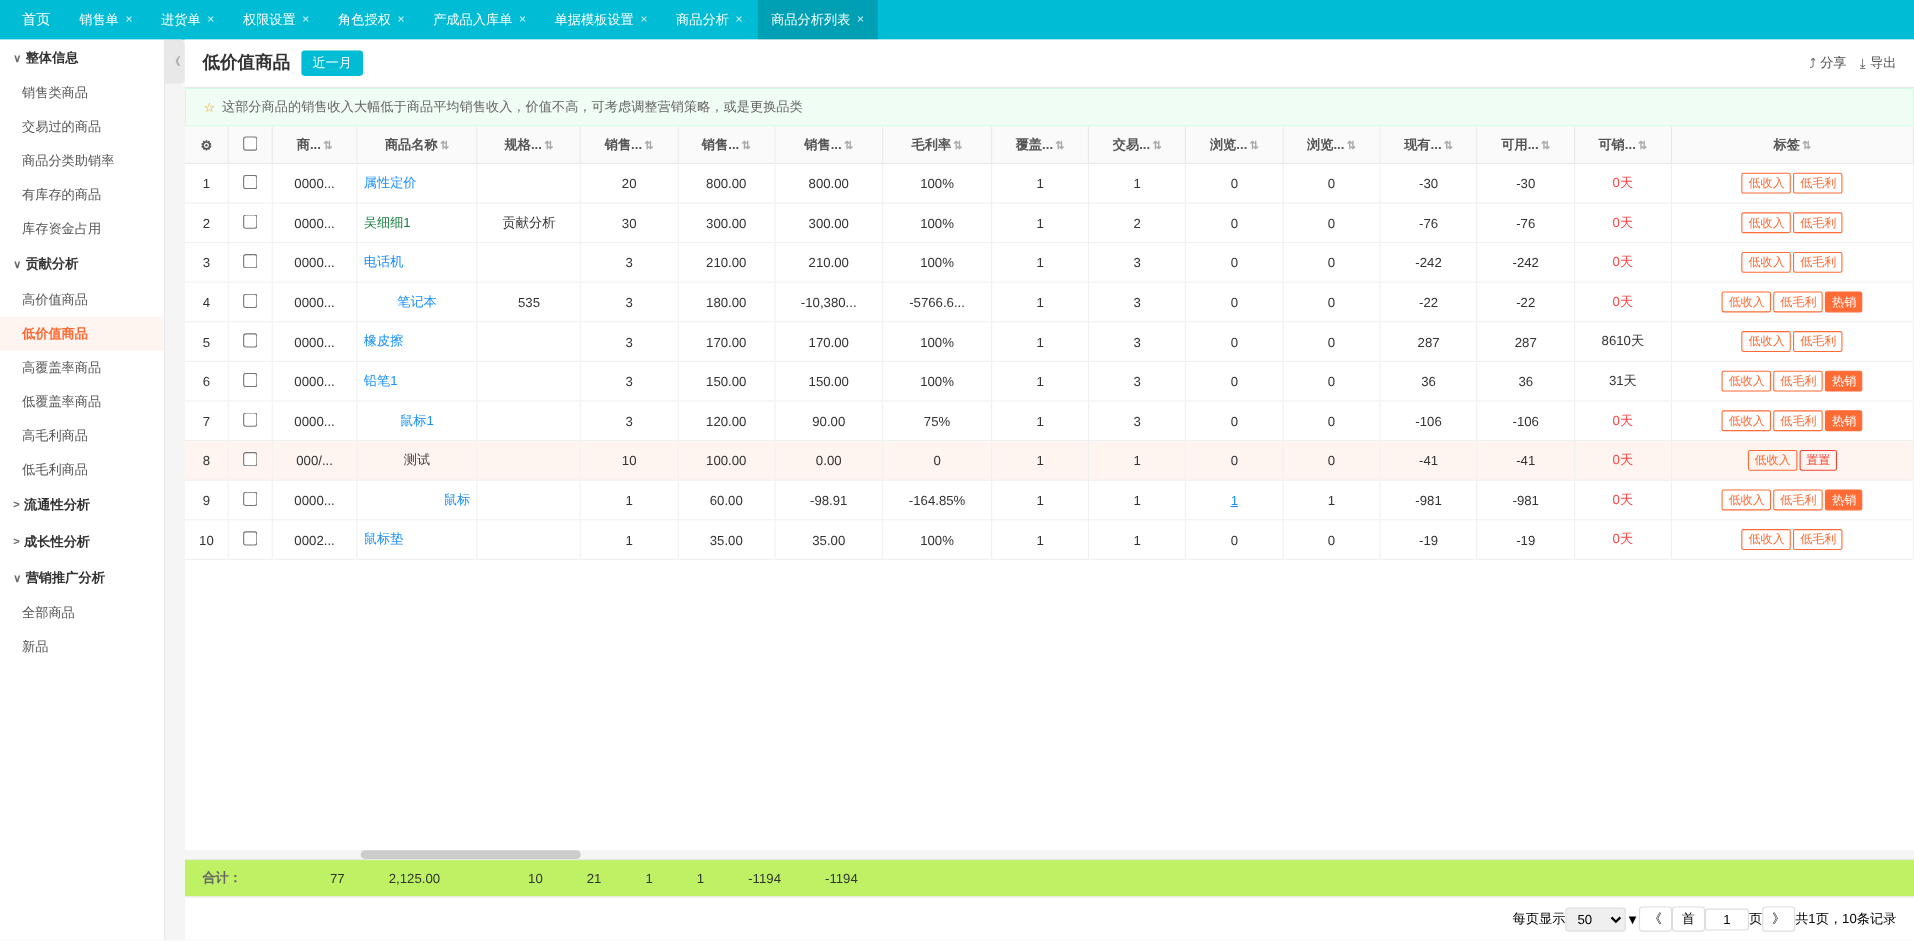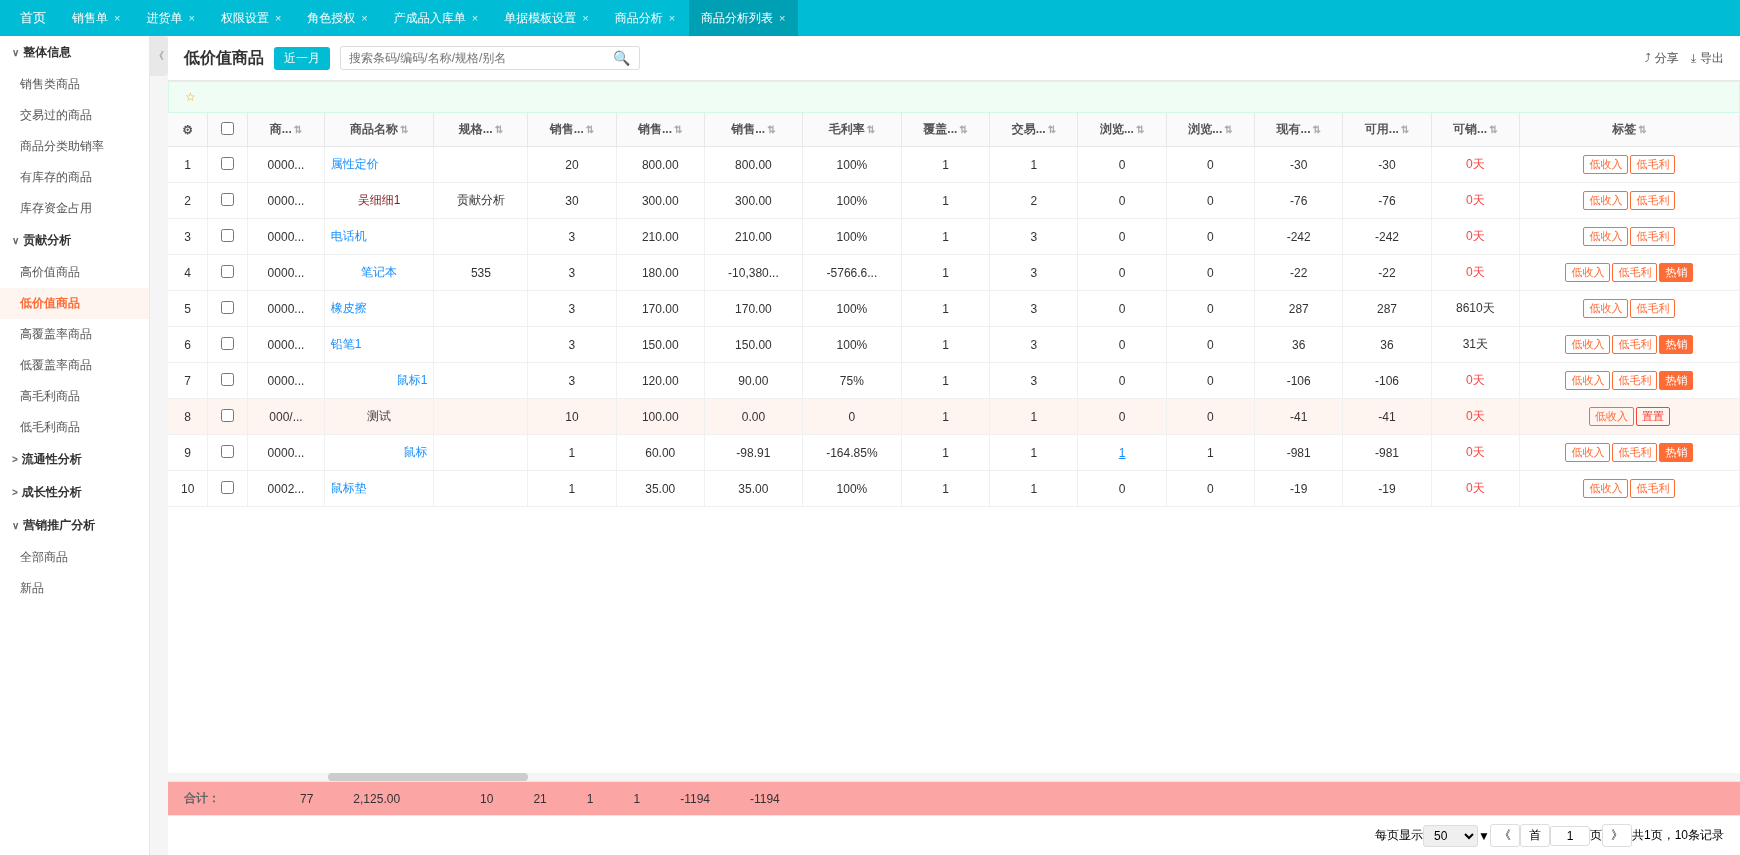--- a/index.html
+++ b/index.html
@@ -180,21 +180,21 @@
     }
     .tag-orange { color: #ff6b35; border: 1px solid #ff6b35; }
     .tag-red { color: #f44336; border: 1px solid #f44336; }
     .tag-hot { background: #ff6b35; color: #fff; border: 1px solid #ff6b35; }
     .underline { text-decoration: underline; }
     .days-0 { color: #ff4444; }
     .days-normal { color: #333; }
     
     
     .table-footer {
-      background: #fca5a5;
+      background: #bef264;
       border-top: 1px solid #e8e8e8;
       padding: 8px 16px;
       display: flex;
       align-items: center;
       gap: 20px;
     }
     .footer-label { color: #666; font-weight: bold; }
     .footer-values { display: flex; gap: 40px; flex: 1; padding-left: 60px; }
     .footer-val { color: #333; }
     
@@ -340,38 +340,35 @@
     <div class="sidebar-item">新品</div>
   </div>
 
   <div class="collapse-btn">《</div>
 
   <div class="content">
 
     <div class="content-header">
       <span class="page-title">低价值商品</span>
       <button class="time-filter-btn">近一月</button>
-      <div class="search-box">
-        <input type="text" placeholder="搜索条码/编码/名称/规格/别名" style="">
-        <span class="search-icon">🔍</span>
-      </div>
       <div class="header-actions">
         <div class="header-btn">
           <span>⤴</span>
           <span>分享</span>
         </div>
         <div class="header-btn">
           <span>⤓</span>
           <span>导出</span>
         </div>
       </div>
     </div>
 
     <div class="info-banner">
       <span class="info-icon">☆</span>
+      <span>这部分商品的销售收入大幅低于商品平均销售收入，价值不高，可考虑调整营销策略，或是更换品类</span>
     </div>
 
     <div class="table-wrapper">
       <table>
         <thead>
           <tr>
             <th>⚙</th>
             <th><input type="checkbox" style=""></th>
             <th>商...<span class="sort-icon">⇅</span></th>
             <th>商品名称<span class="sort-icon">⇅</span></th>
@@ -407,21 +404,21 @@
     <td>0</td>
     <td>-30</td>
     <td>-30</td>
     <td class="days-0">0天</td>
     <td><span class="tag tag-orange">低收入</span><span class="tag tag-orange">低毛利</span></td>
   </tr>
             <tr>
     <td>2</td>
     <td><input type="checkbox" style=""></td>
     <td>0000...</td>
-    <td style="text-align:center;color:#7f1d1d;cursor:pointer">吴细细1</td>
+    <td style="text-align:left;color:#15803d;cursor:pointer">吴细细1</td>
     <td>贡献分析</td>
     <td>30</td>
     <td>300.00</td>
     <td>300.00</td>
     <td>100%</td>
     <td>1</td>
     <td>2</td>
     <td><span class="" style="color:#333">0</span></td>
     <td>0</td>
     <td>-76</td>
@@ -502,21 +499,21 @@
     <td>0</td>
     <td>36</td>
     <td>36</td>
     <td class="days-normal">31天</td>
     <td><span class="tag tag-orange">低收入</span><span class="tag tag-orange">低毛利</span><span class="tag tag-hot">热销</span></td>
   </tr>
             <tr>
     <td>7</td>
     <td><input type="checkbox" style=""></td>
     <td>0000...</td>
-    <td style="text-align:right;color:#1890ff;cursor:pointer">鼠标1</td>
+    <td style="text-align:center;color:#1890ff;cursor:pointer">鼠标1</td>
     <td></td>
     <td>3</td>
     <td>120.00</td>
     <td>90.00</td>
     <td>75%</td>
     <td>1</td>
     <td>3</td>
     <td><span class="" style="color:#333">0</span></td>
     <td>0</td>
     <td>-106</td>

